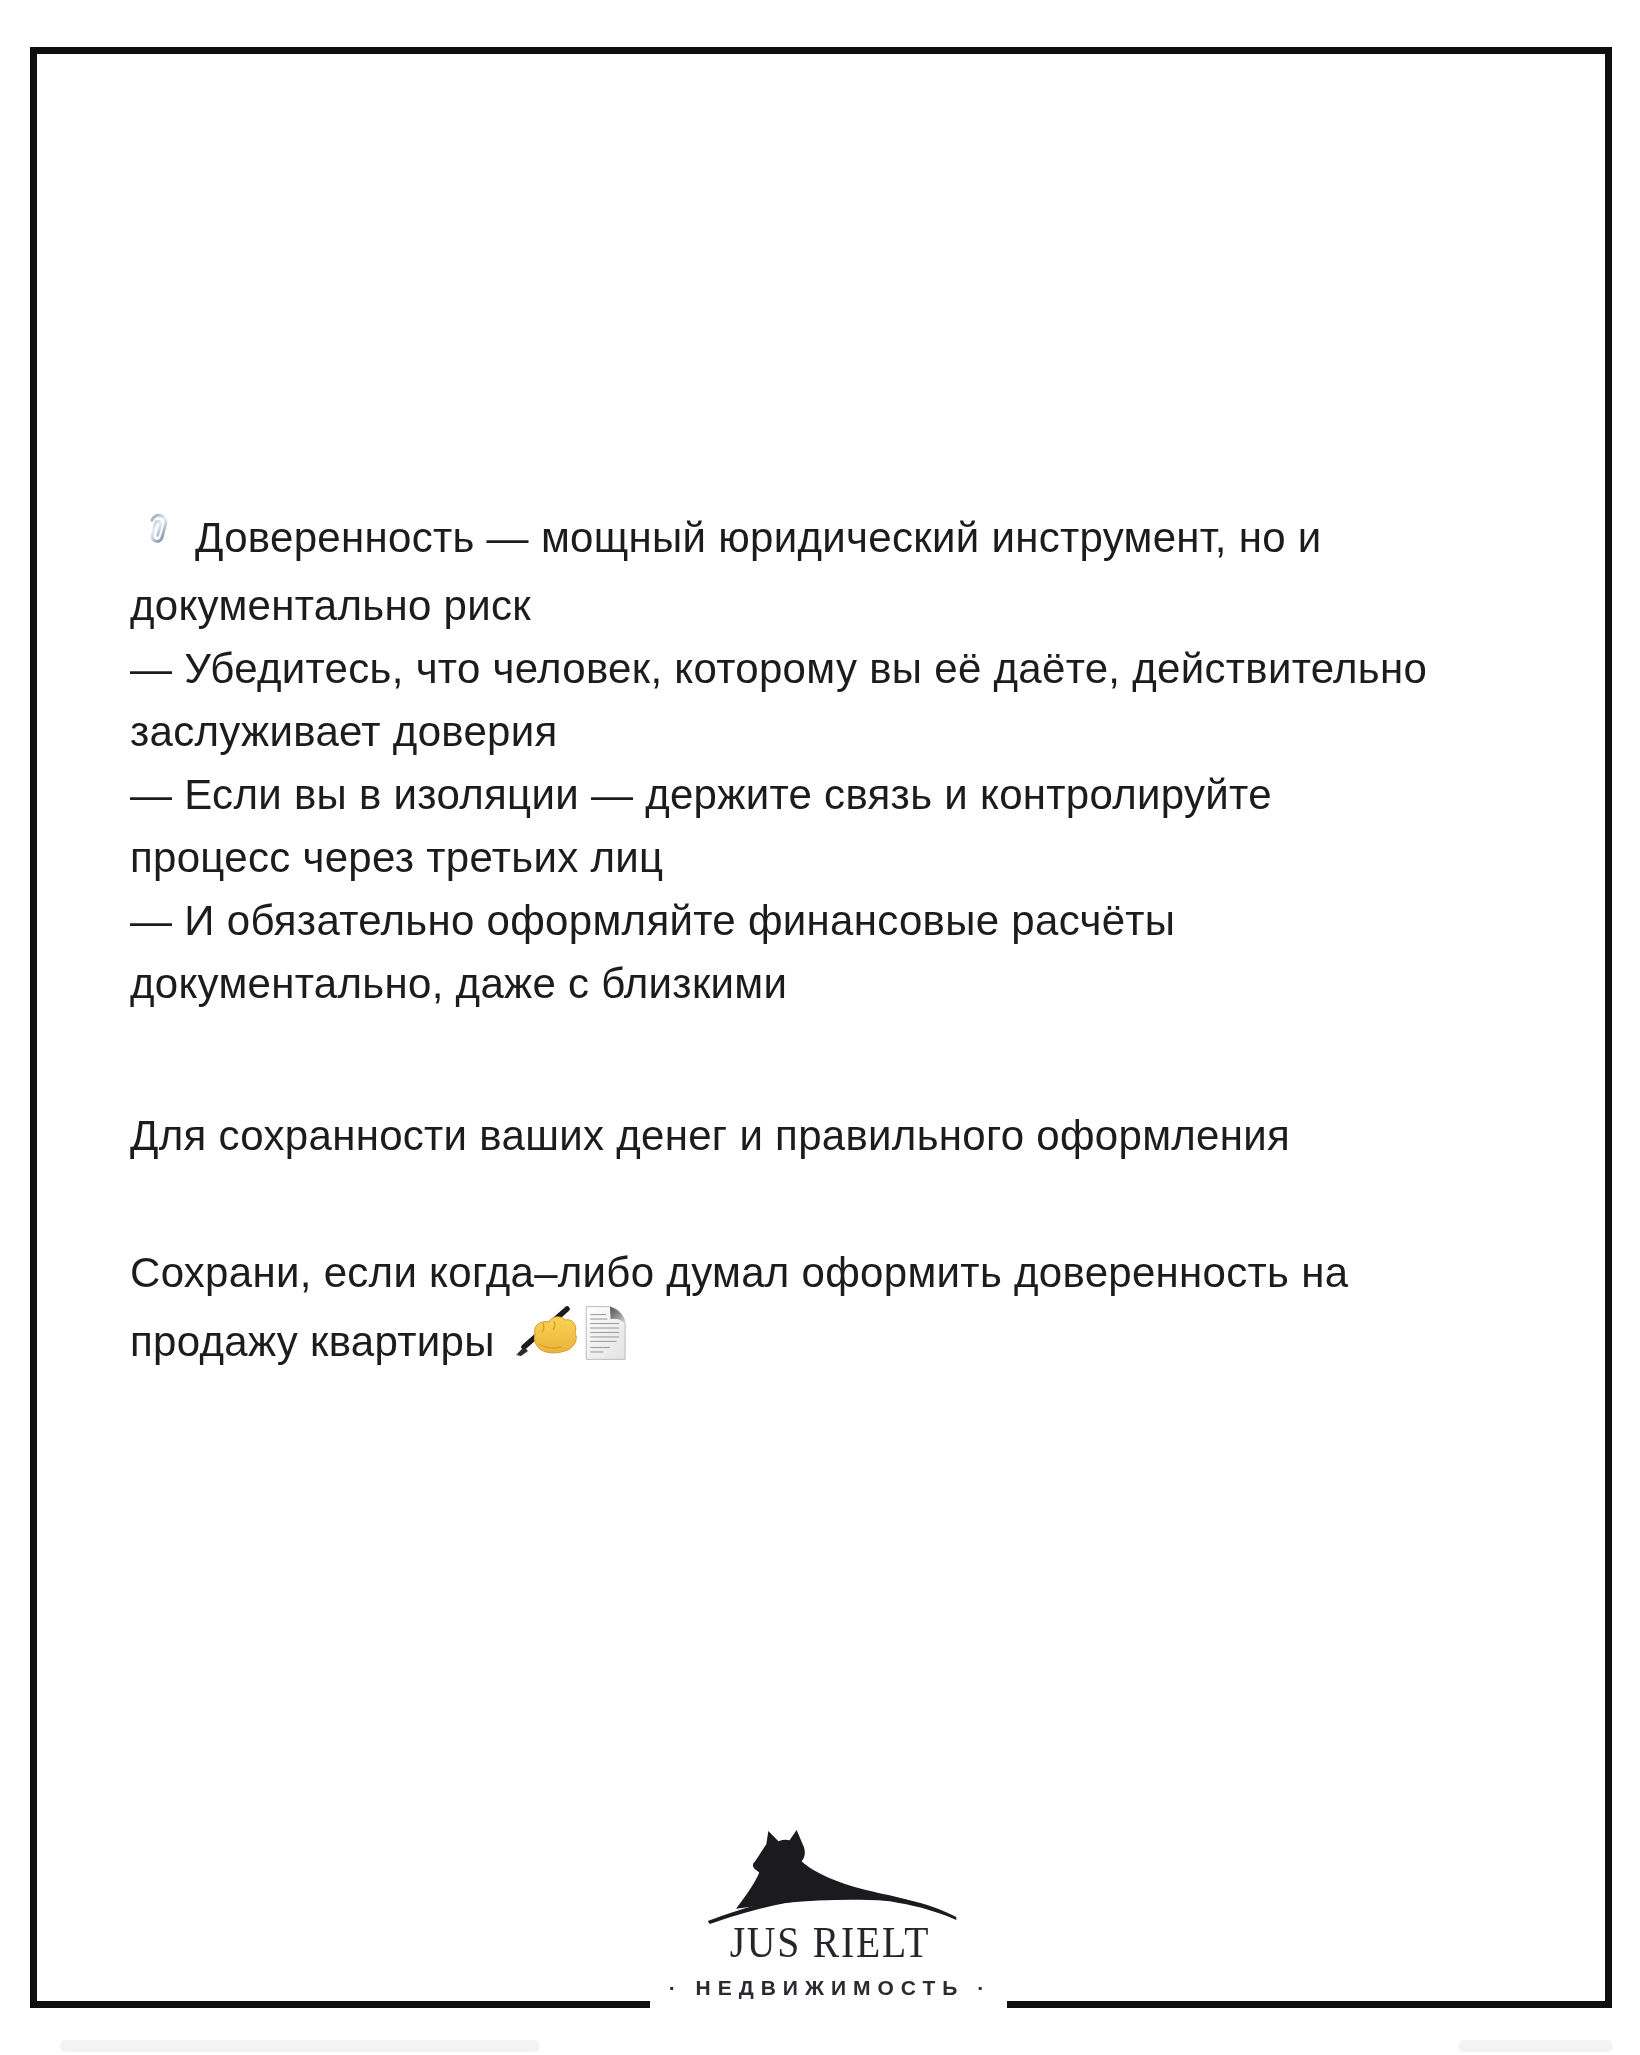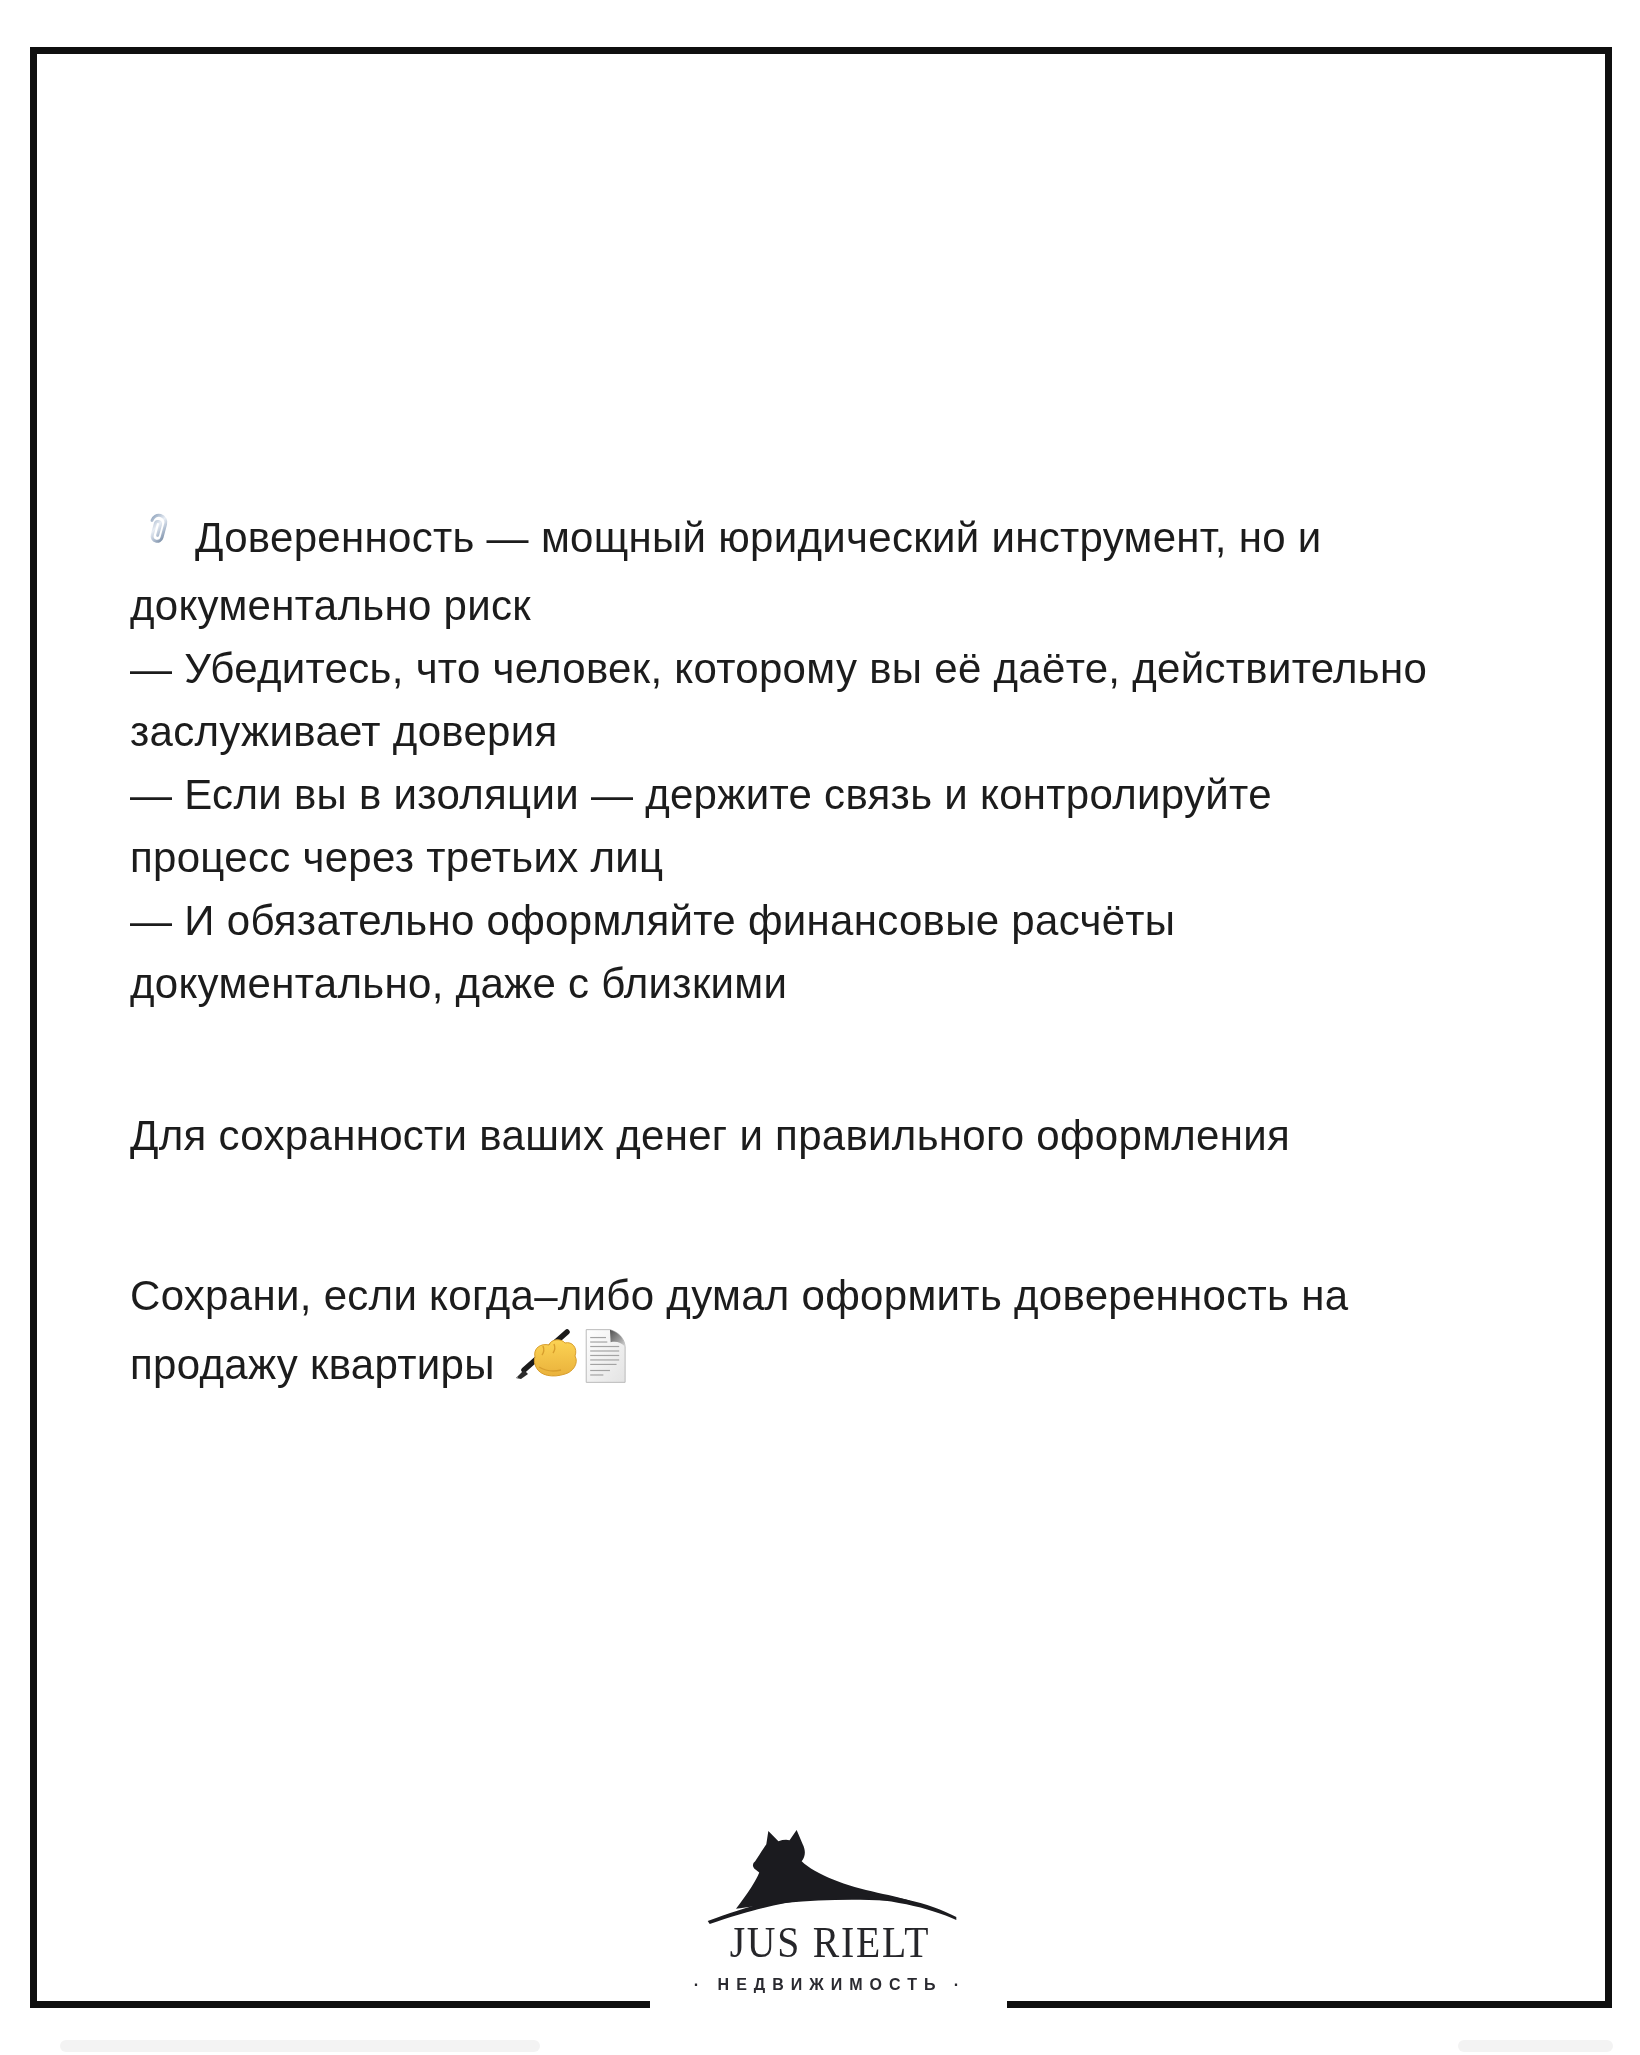--- a/index.html
+++ b/index.html
@@ -18,37 +18,37 @@
   }
   
   .textblock{
     position:absolute;left:130px;top:484px;width:1420px;z-index:3;
     font-size:42px;line-height:63px;letter-spacing:.3px;color:#1c1c1c;
   }
   .tline{white-space:nowrap;display:flex;align-items:center;}
   .tline .txt{display:inline-block;}
   .para1{margin-top:17px;}
   .para2{margin-top:89px;}
-  .para3{margin-top:97px;}
+  .para3{margin-top:74px;}
   .emoji{display:inline-block;flex:0 0 auto;}
   .emoji.bubble{margin-right:8px;}
   .emoji.clip{margin-right:11px;}
   .emoji.hand{margin-left:14px;}
   .emoji.page{margin-left:4px;}
   
   .logo-cat{position:absolute;left:705px;top:1828px;z-index:3;}
   .logo-brand{
     position:absolute;left:630px;top:1919px;width:400px;z-index:3;
     text-align:center;font-family:"Liberation Serif", serif;
     font-size:44px;line-height:48px;letter-spacing:2px;color:#26262a;
     transform:scaleX(.9);
   }
   .logo-tagline{
     position:absolute;left:630px;top:1976px;width:400px;z-index:3;
-    text-align:center;font-size:16px;font-weight:bold;letter-spacing:7px;
+    text-align:center;font-size:21px;font-weight:bold;letter-spacing:7px;
     color:#2a2a30;
   }
   
   .smudge{position:absolute;background:#f3f3f3;border-radius:6px;z-index:0;}
   .smudge.a{left:60px;top:2040px;width:480px;height:12px;}
   .smudge.b{left:1458px;top:2040px;width:155px;height:12px;}
 </style>
 </head>
 <body>
 

